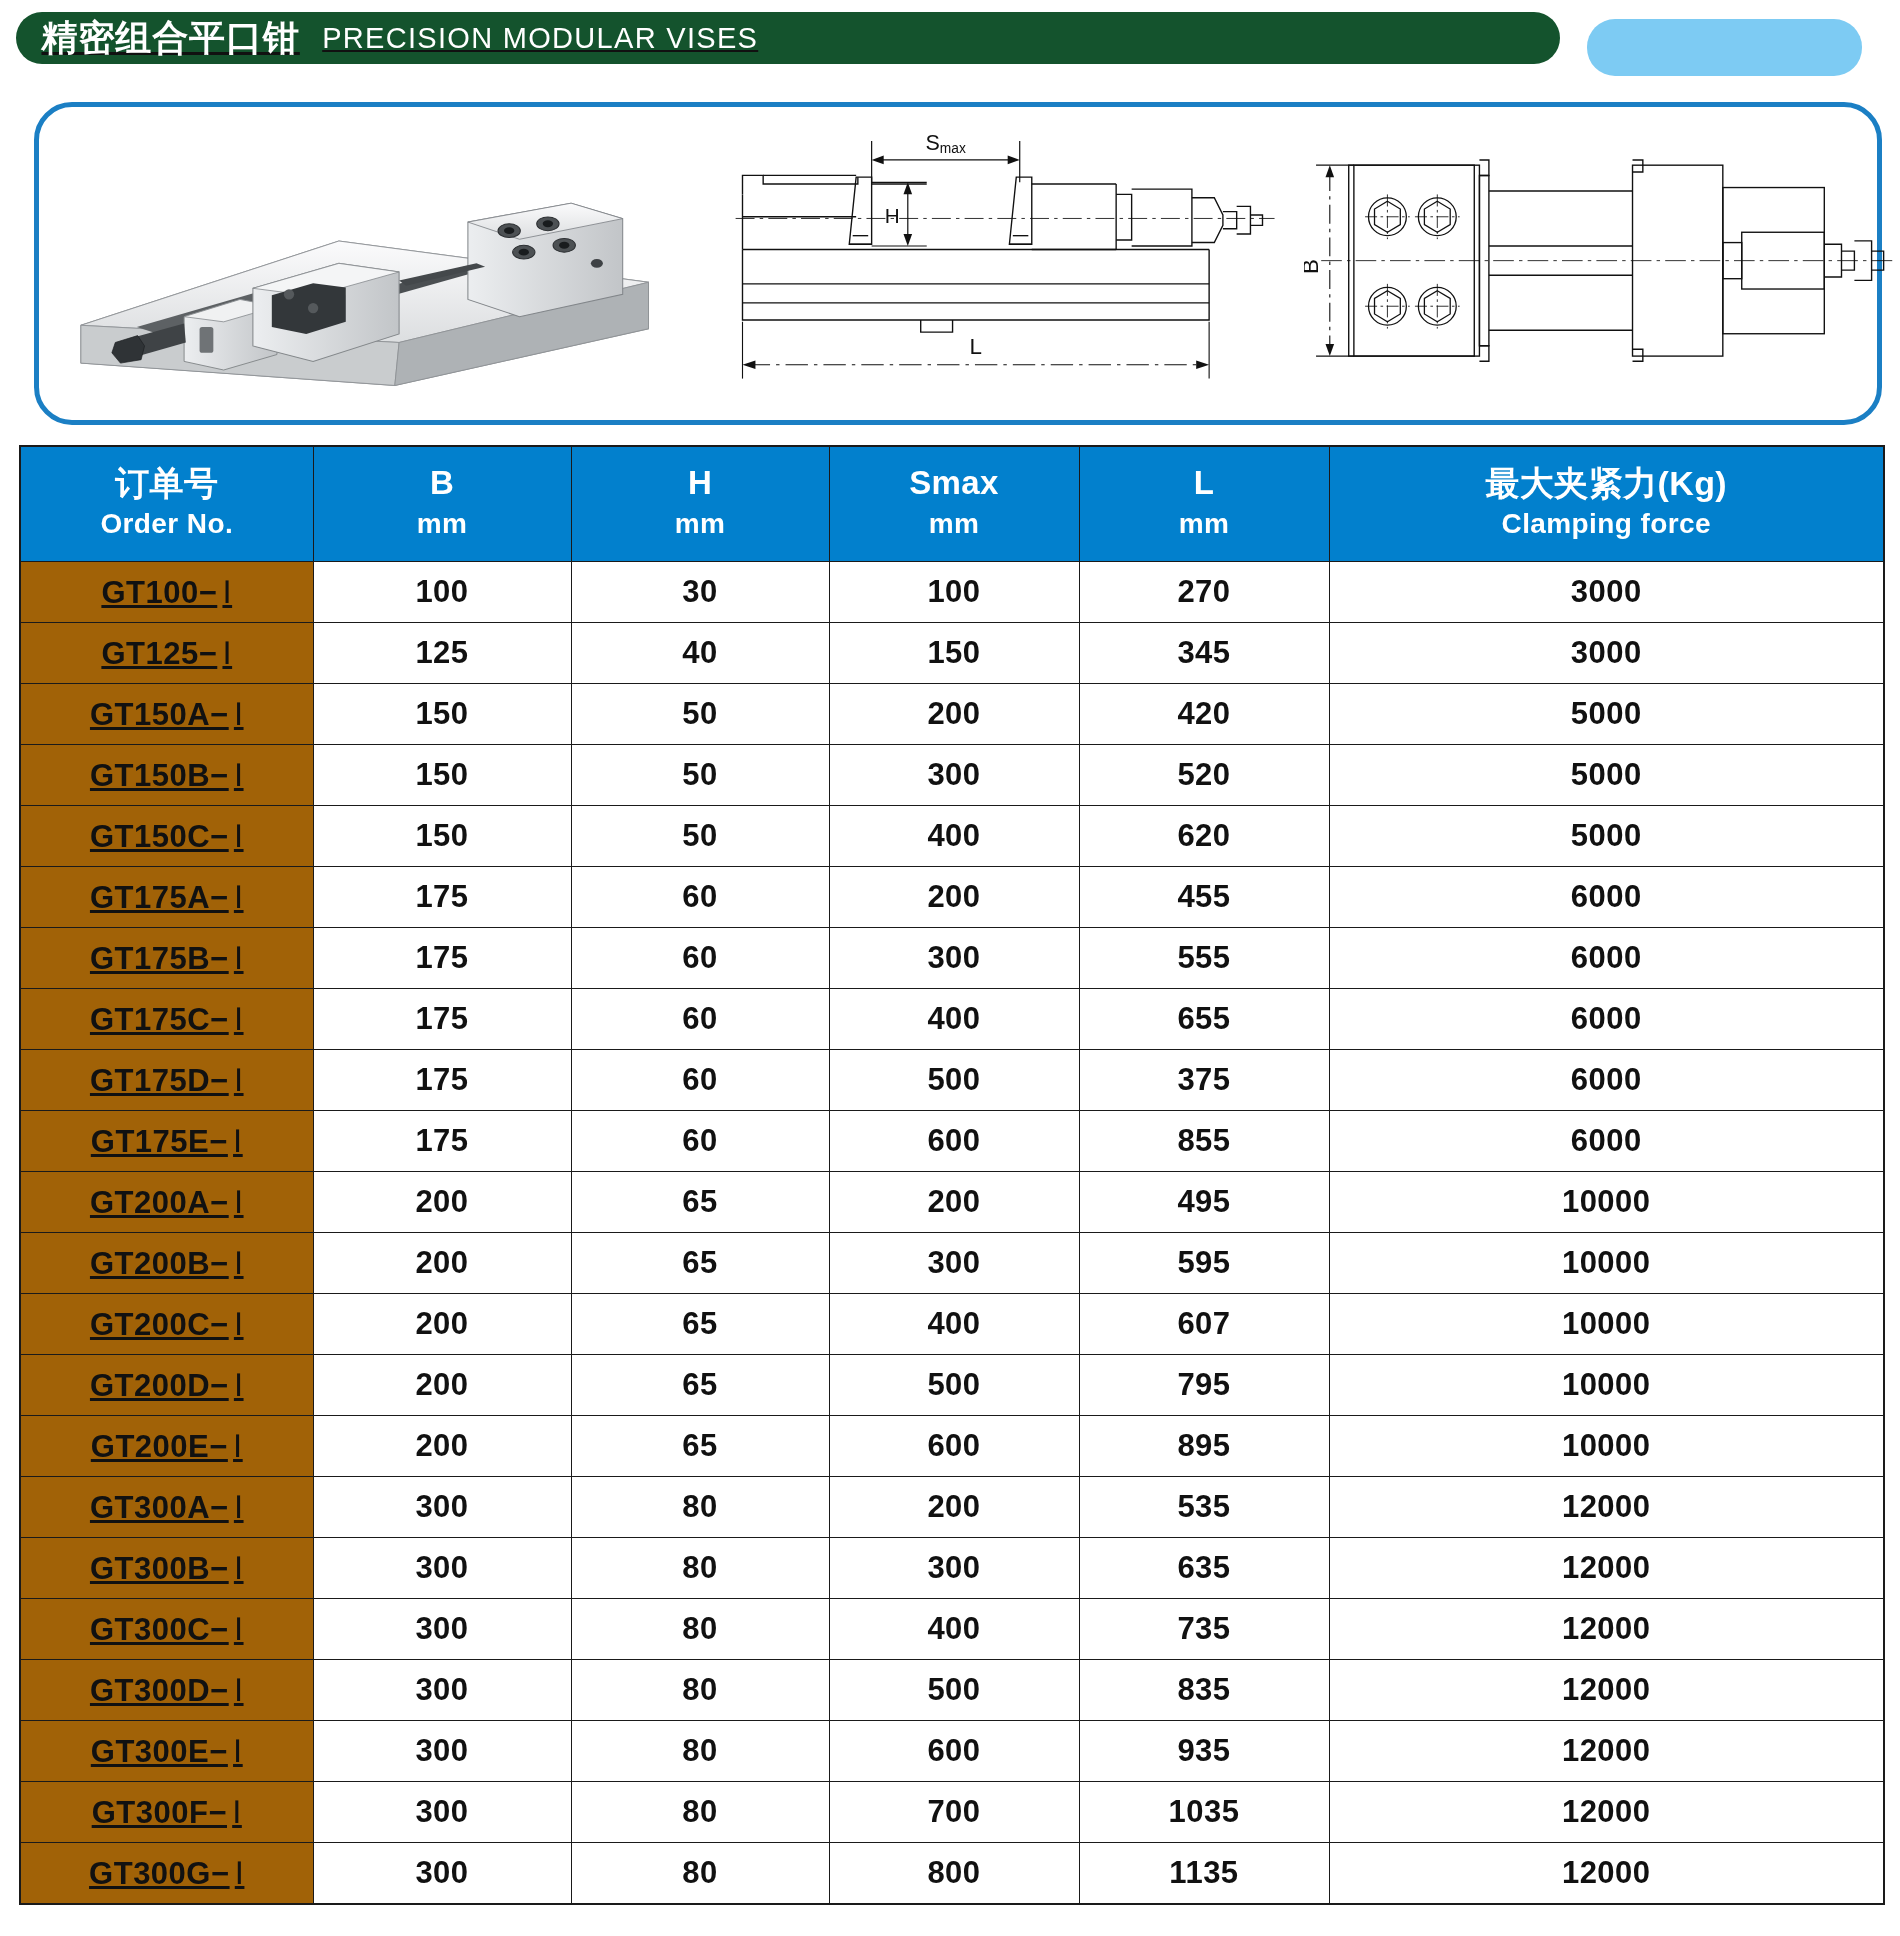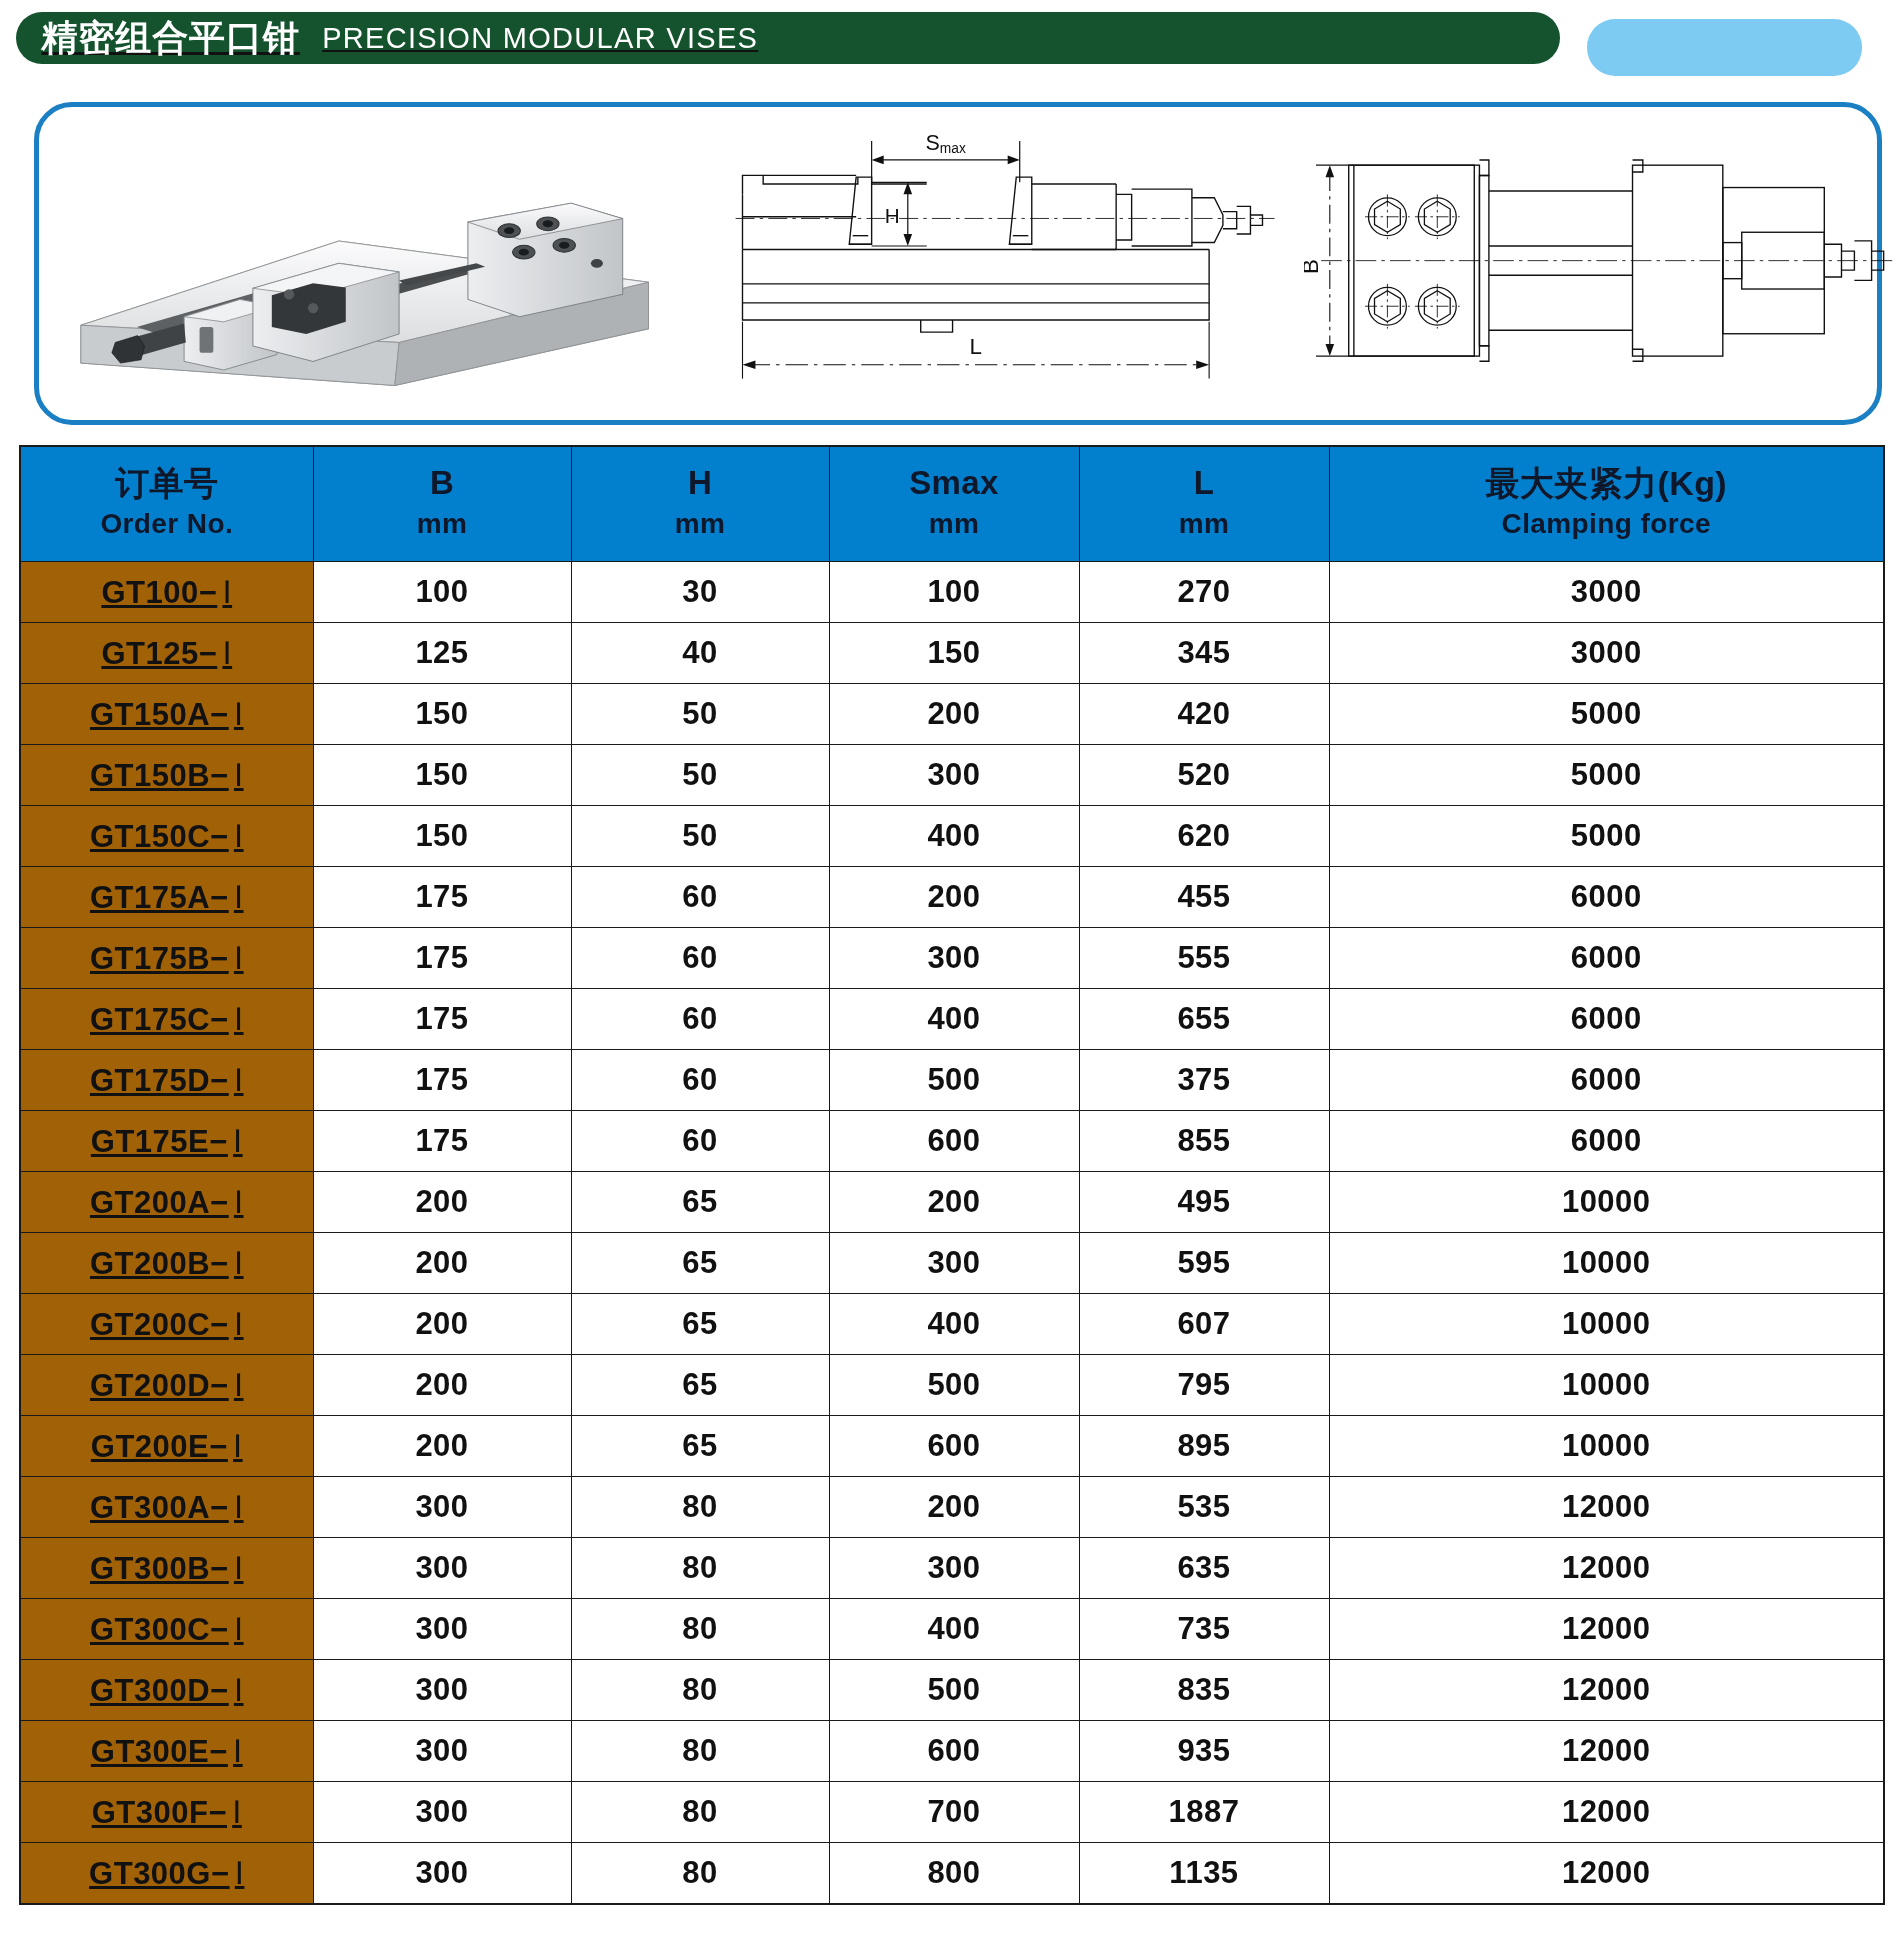--- a/index.html
+++ b/index.html
@@ -104,21 +104,21 @@
     table-layout: fixed;
     border: 2.6px solid #1a1a1a;
   }
   table.spec th, table.spec td {
     border: 1.7px solid #1a1a1a;
     text-align: center;
     vertical-align: middle;
   }
   table.spec thead th {
     background: #0280cd;
-    color: #0f172a;
+    color: #ffffff;
     height: 114px;
     padding: 0;
   }
   .th-main {
     display: block;
     font-size: 33px;
     font-weight: bold;
     line-height: 1.18;
     letter-spacing: 0.4px;
   }
@@ -554,21 +554,21 @@
           <td>80</td>
           <td>600</td>
           <td>935</td>
           <td>12000</td>
         </tr>
         <tr>
           <td class="order-cell"><span>GT300F−</span><span class="rn">Ⅰ</span></td>
           <td>300</td>
           <td>80</td>
           <td>700</td>
-          <td>1887</td>
+          <td>1035</td>
           <td>12000</td>
         </tr>
         <tr>
           <td class="order-cell"><span>GT300G−</span><span class="rn">Ⅰ</span></td>
           <td>300</td>
           <td>80</td>
           <td>800</td>
           <td>1135</td>
           <td>12000</td>
         </tr>

